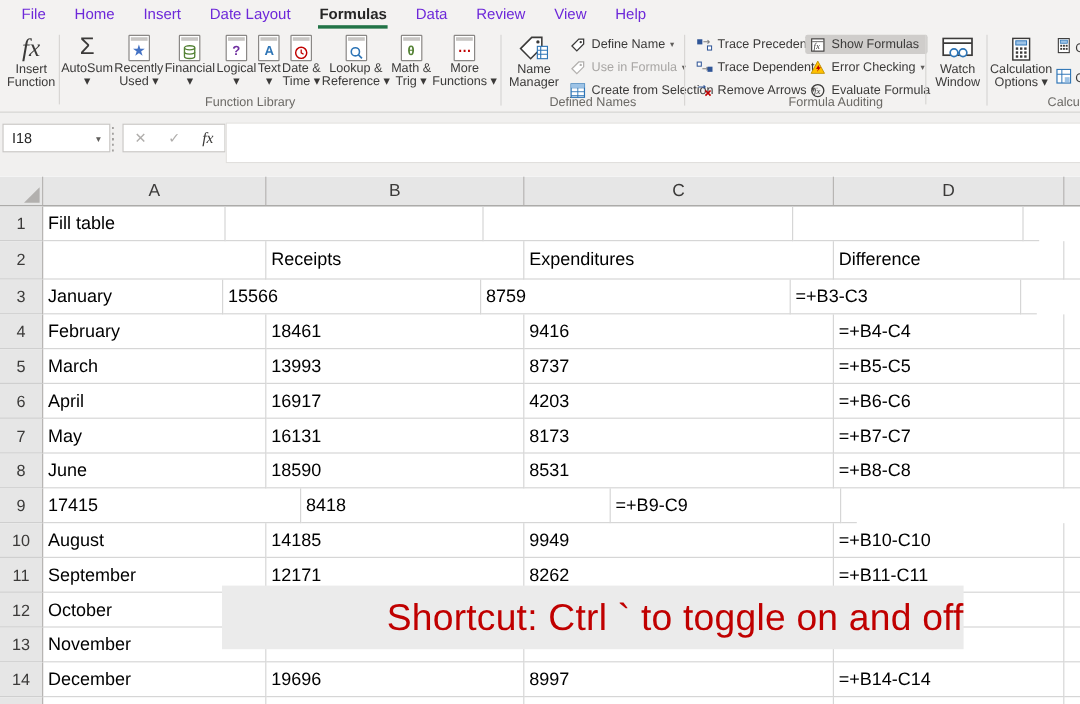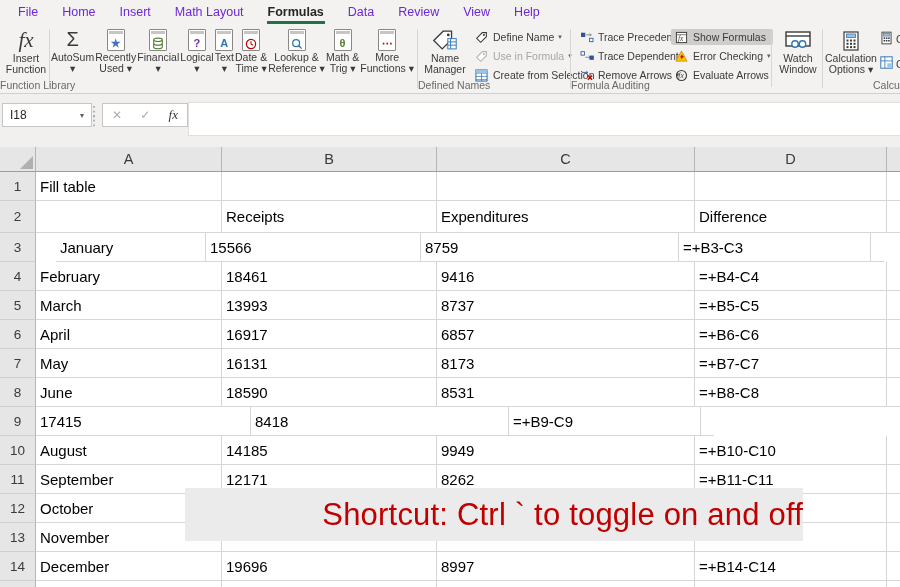--- a/index.html
+++ b/index.html
@@ -9,21 +9,21 @@
   
   .tabbar{position:absolute;top:0;left:0;right:0;height:24px;display:flex;align-items:center;padding-left:6px;}
   .tab{position:relative;height:24px;line-height:24px;padding:0 12px;font-size:12.5px;color:#6d28d9;cursor:default;white-space:nowrap;}
   .tab.active{font-weight:bold;color:#262626;}
   .tabu{display:none;}
   .tab.active .tabu{display:block;position:absolute;left:11px;right:11px;bottom:0;height:3px;}
 
   
   .ribbon{position:absolute;top:24px;left:0;width:900px;height:69px;border-bottom:1px solid #d2d0ce;background:#f3f2f1;}
   .grp{position:absolute;top:0;height:68px;}
-  .grp-label{position:absolute;bottom:1px;left:0;right:0;font-size:10.5px;color:#6b6965;white-space:nowrap;}
+  .grp-label{position:absolute;bottom:1px;left:0;right:0;text-align:center;font-size:10.5px;color:#6b6965;white-space:nowrap;}
   .vsep{position:absolute;top:5px;bottom:5px;width:1px;background:#d8d6d4;}
 
   .btn-large{display:flex;flex-direction:column;align-items:center;font-size:10.5px;color:#3b3a39;line-height:11px;cursor:default;}
   .btn-large .ic{height:25px;display:flex;align-items:center;justify-content:center;}
   .btn-large .l1,.btn-large .l2{text-align:center;white-space:nowrap;}
   .fx-big{font-family:"Liberation Serif",serif;font-style:italic;font-size:21px;color:#3b3a39;}
   .sigma{font-size:20px;color:#3b3a39;}
   .page-icon{position:relative;width:16px;height:20px;background:#fff;border:1px solid #8a8886;border-radius:1px;
              display:flex;align-items:flex-end;justify-content:center;}
   .page-icon::before{content:"";position:absolute;top:1px;left:1px;right:1px;height:3px;background:#c8c6c4;}
@@ -83,21 +83,21 @@
 </style>
 </head>
 <body>
 
 <div class="app">
 
   <div class="tabbar">
     <span class="tab"><span>File</span></span>
     <span class="tab"><span>Home</span></span>
     <span class="tab"><span>Insert</span></span>
-    <span class="tab"><span>Math Layout</span></span>
+    <span class="tab"><span>Date Layout</span></span>
     <span class="tab active"><span>Formulas</span><span class="tabu" style="background: rgb(33, 115, 70);"></span></span>
     <span class="tab"><span>Data</span></span>
     <span class="tab"><span>Review</span></span>
     <span class="tab"><span>View</span></span>
     <span class="tab"><span>Help</span></span>
   </div>
 
   <div class="ribbon">
 
     <div class="grp grp-fl">
@@ -311,21 +311,21 @@
             <span class="sl">Error Checking</span>
             <span class="caret">▾</span>
           </div>
           <div class="btn-small">
             <span class="ic-s">
               <svg width="13" height="13" viewBox="0 0 14 14">
                 <circle cx="7" cy="7" r="5.4" fill="none" stroke="#3b3a39" stroke-width="1.2"></circle>
                 <text x="3.6" y="10" font-size="8" font-style="italic" font-family="serif" fill="#3b3a39">fx</text>
               </svg>
             </span>
-            <span class="sl">Evaluate Arrows</span>
+            <span class="sl">Evaluate Formula</span>
             <span class="caret"></span>
           </div>
         </div>
       <div class="vsep fa-sep"></div>
       <div class="btn-large" id="watch-window">
         <span class="ic">
           <svg width="26" height="20" viewBox="0 0 26 20">
               <rect x="1" y="1" width="24" height="14" fill="#fff" stroke="#3b3a39" stroke-width="1.4"></rect>
               <path d="M1 5h24" stroke="#3b3a39" stroke-width="1.4"></path>
               <circle cx="10" cy="13" r="3.2" fill="#fff" stroke="#2e75b6" stroke-width="1.4"></circle>
@@ -413,37 +413,37 @@
         </div>
       <div class="gh" style="width:186px">A</div>
       <div class="gh" style="width:215px">B</div>
       <div class="gh" style="width:258px">C</div>
       <div class="gh" style="width:192px">D</div>
       <div class="gh" style="width:13px;border-right:none"></div>
     </div>
     <div id="gbody">
         <div class="grow">
           <div class="rh">1</div>
-          <div class="gc" style="width: 186px;">Fill table</div>
+          <div class="gc" style="width: 152px;">Fill table</div>
           <div class="gc" style="width: 215px;"></div>
           <div class="gc" style="width: 258px;"></div>
           <div class="gc" style="width: 192px;"></div>
           <div class="gc" style="width: 13px; border-right: none;"></div>
         </div>
         <div class="grow" style="height: 32px;">
           <div class="rh">2</div>
           <div class="gc" style="width: 186px;"></div>
           <div class="gc" style="width: 215px;">Receipts</div>
           <div class="gc" style="width: 258px;">Expenditures</div>
           <div class="gc" style="width: 192px;">Difference</div>
           <div class="gc" style="width: 13px; border-right: none;"></div>
         </div>
         <div class="grow">
           <div class="rh">3</div>
-          <div class="gc" style="width: 150px; margin-left: 20px;">January</div>
+          <div class="gc" style="width: 150px;">January</div>
           <div class="gc" style="width: 215px;">15566</div>
           <div class="gc" style="width: 258px;">8759</div>
           <div class="gc" style="width: 192px;">=+B3-C3</div>
           <div class="gc" style="width: 13px; border-right: none;"></div>
         </div>
         <div class="grow">
           <div class="rh">4</div>
           <div class="gc" style="width: 186px;">February</div>
           <div class="gc" style="width: 215px;">18461</div>
           <div class="gc" style="width: 258px;">9416</div>
@@ -455,21 +455,21 @@
           <div class="gc" style="width: 186px;">March</div>
           <div class="gc" style="width: 215px;">13993</div>
           <div class="gc" style="width: 258px;">8737</div>
           <div class="gc" style="width: 192px;">=+B5-C5</div>
           <div class="gc" style="width: 13px; border-right: none;"></div>
         </div>
         <div class="grow">
           <div class="rh">6</div>
           <div class="gc" style="width: 186px;">April</div>
           <div class="gc" style="width: 215px;">16917</div>
-          <div class="gc" style="width: 258px;">6857</div>
+          <div class="gc" style="width: 258px;">4203</div>
           <div class="gc" style="width: 192px;">=+B6-C6</div>
           <div class="gc" style="width: 13px; border-right: none;"></div>
         </div>
         <div class="grow">
           <div class="rh">7</div>
           <div class="gc" style="width: 186px;">May</div>
           <div class="gc" style="width: 215px;">16131</div>
           <div class="gc" style="width: 258px;">8173</div>
           <div class="gc" style="width: 192px;">=+B7-C7</div>
           <div class="gc" style="width: 13px; border-right: none;"></div>

